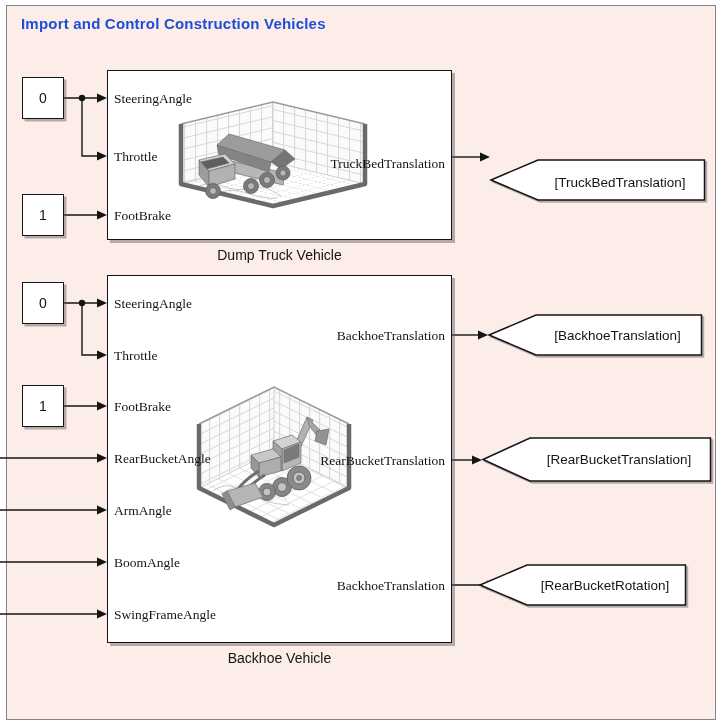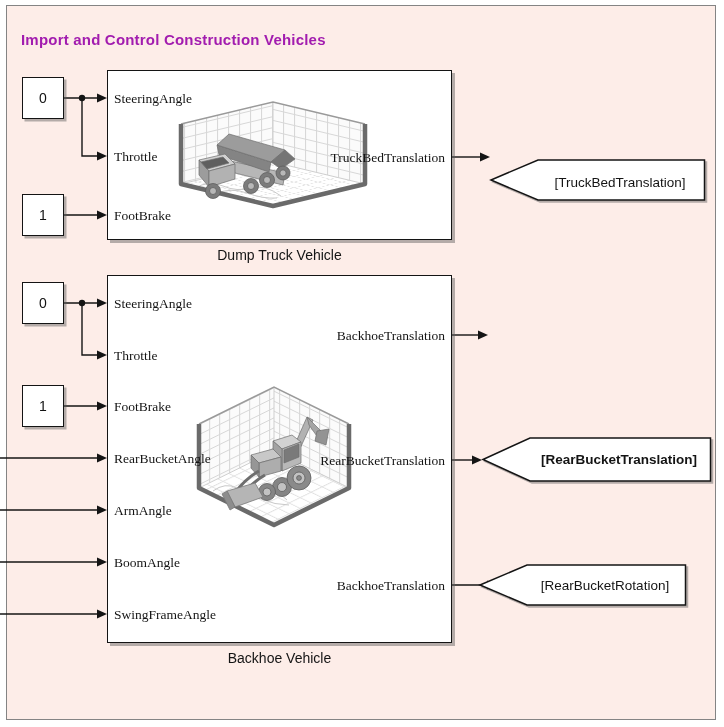--- a/index.html
+++ b/index.html
@@ -1,18 +1,18 @@
 <!DOCTYPE html>
 <html><head>
 <meta charset="utf-8">
 <style>
   html,body{margin:0;padding:0;background:#ffffff;}
   .canvas{position:relative;width:724px;height:727px;background:#ffffff;font-family:"Liberation Sans",sans-serif;overflow:hidden;}
   .area{position:absolute;left:6px;top:5px;width:710px;height:715px;background:#fdede8;border:1.5px solid #848484;box-sizing:border-box;}
-  .area-title{position:absolute;left:14px;top:25px;font-size:15px;font-weight:bold;color:#a21caf;letter-spacing:.2px;}
+  .area-title{position:absolute;left:14px;top:9px;font-size:15px;font-weight:bold;color:#1d4ed8;letter-spacing:.2px;}
   .wires{position:absolute;left:0;top:0;width:724px;height:727px;z-index:2;}
   .wires path{stroke:#141414;stroke-width:1.4;fill:none;}
   .wires polygon{fill:#141414;stroke:none;}
   .wires circle{fill:#141414;}
   .const{position:absolute;width:42px;height:42px;background:#ffffff;border:1.5px solid #141414;box-sizing:border-box;box-shadow:2.5px 2.5px 0 rgba(90,90,90,.45);display:flex;align-items:center;justify-content:center;font-size:14px;color:#111;z-index:3;}
   .block{position:absolute;background:#ffffff;border:1.8px solid #141414;box-sizing:border-box;box-shadow:3px 3px 0 rgba(90,90,90,.45);z-index:3;font-family:Liberation Serif, serif;}
   .port{position:absolute;font-size:13.5px;color:#141414;transform:translateY(-50%);white-space:nowrap;}
   .port.in{left:6px;}
   .port.out{right:6px;}
   .caption{position:absolute;width:345px;text-align:center;font-size:14px;color:#141414;z-index:3;}
@@ -144,21 +144,21 @@
           <circle cx="78" cy="90" r="3.5" fill="#b8b8b8"></circle>
         <circle cx="94" cy="84" r="7.5" fill="#7b7b7b"></circle>
           <circle cx="94" cy="84" r="3.5" fill="#b8b8b8"></circle>
         <circle cx="110" cy="77" r="7" fill="#7b7b7b"></circle>
           <circle cx="110" cy="77" r="3.2" fill="#b8b8b8"></circle>
       </g>
     </svg>
     <span class="port in" style="top:28px;">SteeringAngle</span>
     <span class="port in" style="top:86px;">Throttle</span>
     <span class="port in" style="top:145px;">FootBrake</span>
-    <span class="port out" style="top:87px;">TruckBedTranslation</span>
+    <span class="port out" style="top:93px;">TruckBedTranslation</span>
   </div>
   <div class="caption" style="left:107px;top:247px;">Dump Truck Vehicle</div>
 
   <div class="block" style="left:107px;top:275px;width:345px;height:368px;">
     <svg class="preview" style="left:81px;top:103px;" width="175" height="158" viewBox="0 0 175 158">
       <defs>
         <pattern id="bwL" width="10" height="10" patternUnits="userSpaceOnUse" patternTransform="matrix(1,-0.49,0,1,0,0)">
           <rect width="10" height="10" fill="#fbfbfb"></rect>
             <path d="M0,.5 H10 M.5,0 V10" stroke="#d7d7d7" stroke-width="1"></path>
         </pattern>
@@ -218,21 +218,27 @@
     <span class="port out" style="top:310px;">BackhoeTranslation</span>
   </div>
   <div class="caption" style="left:107px;top:650px;">Backhoe Vehicle</div>
 
   <div class="goto" style="left:490px;top:136px;width:216px;height:46px;margin-top:23px;">
     <svg width="216" height="42">
         <polygon points="1,21 48,1 214.5,1 214.5,41 48,41"></polygon>
       </svg>
     <span class="goto-label">[TruckBedTranslation]</span>
   </div>
-  <div class="goto" style="left:482px;top:437px;width:230px;height:45px;font-weight:bold;">
+  <div class="goto" style="left:488px;top:314px;width:215px;height:42px;">
+    <svg width="215" height="42">
+        <polygon points="1,21 48,1 213.5,1 213.5,41 48,41"></polygon>
+      </svg>
+    <span class="goto-label">[BackhoeTranslation]</span>
+  </div>
+  <div class="goto" style="left:482px;top:437px;width:230px;height:45px;">
     <svg width="230" height="45">
         <polygon points="1,22.5 48,1 228.5,1 228.5,44 48,44"></polygon>
       </svg>
     <span class="goto-label">[RearBucketTranslation]</span>
   </div>
   <div class="goto" style="left:479px;top:564px;width:208px;height:42px;">
     <svg width="208" height="42">
         <polygon points="1,21 48,1 206.5,1 206.5,41 48,41"></polygon>
       </svg>
     <span class="goto-label">[RearBucketRotation]</span>

